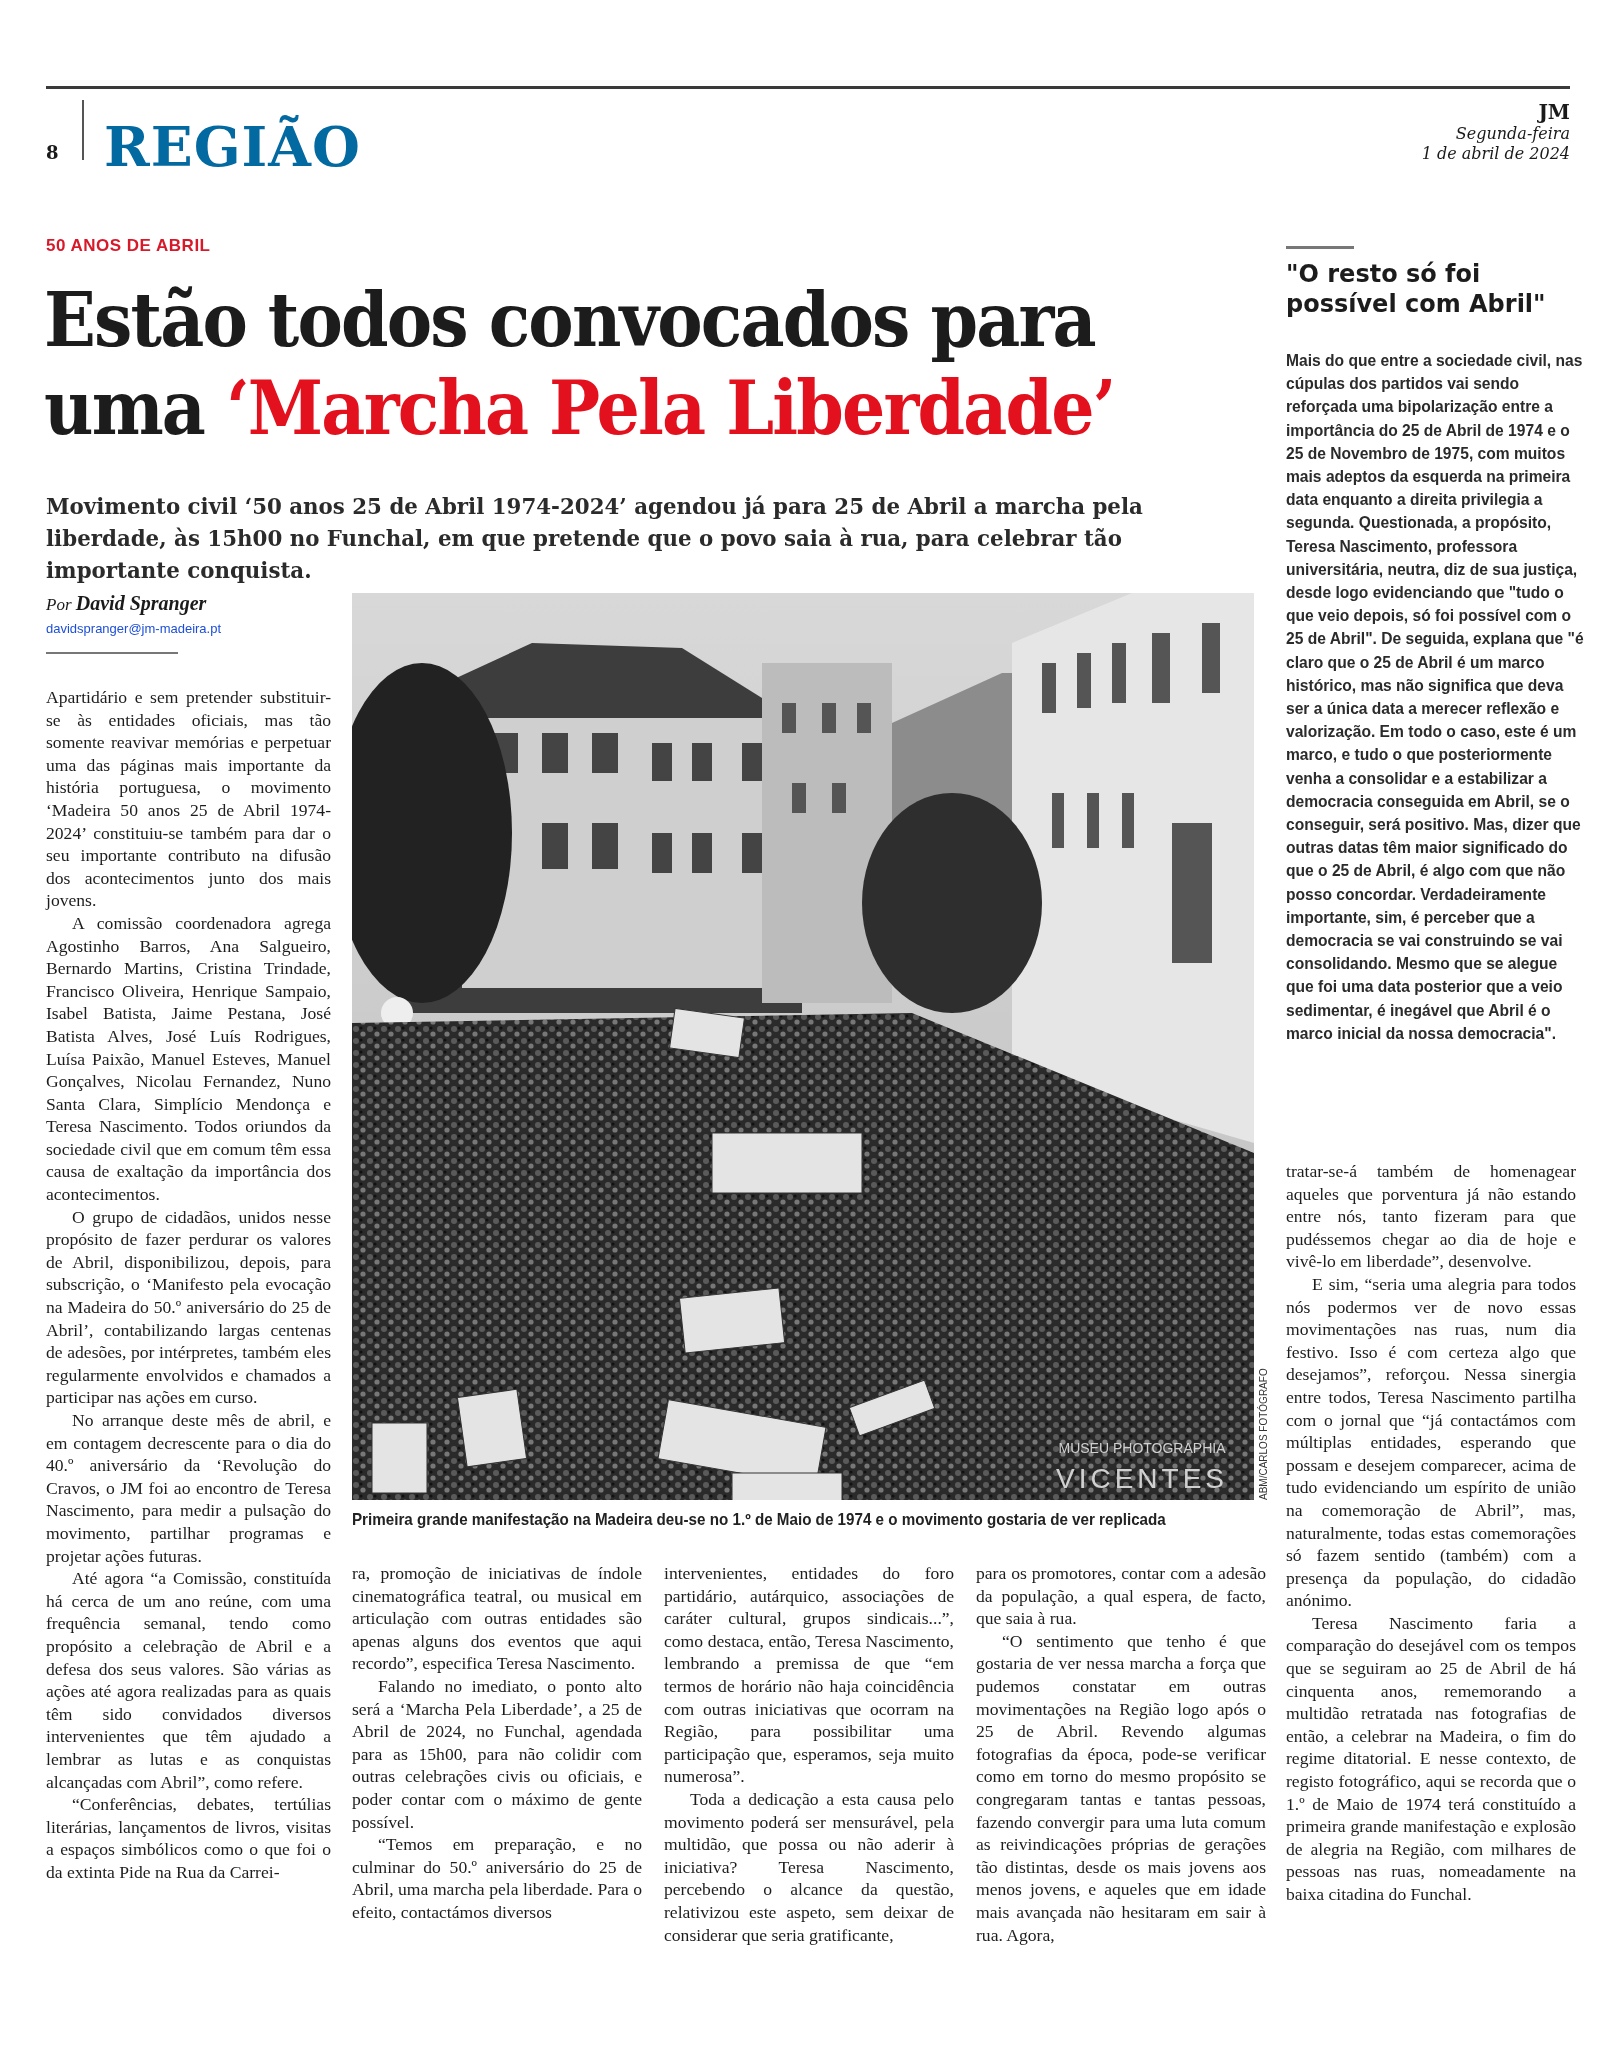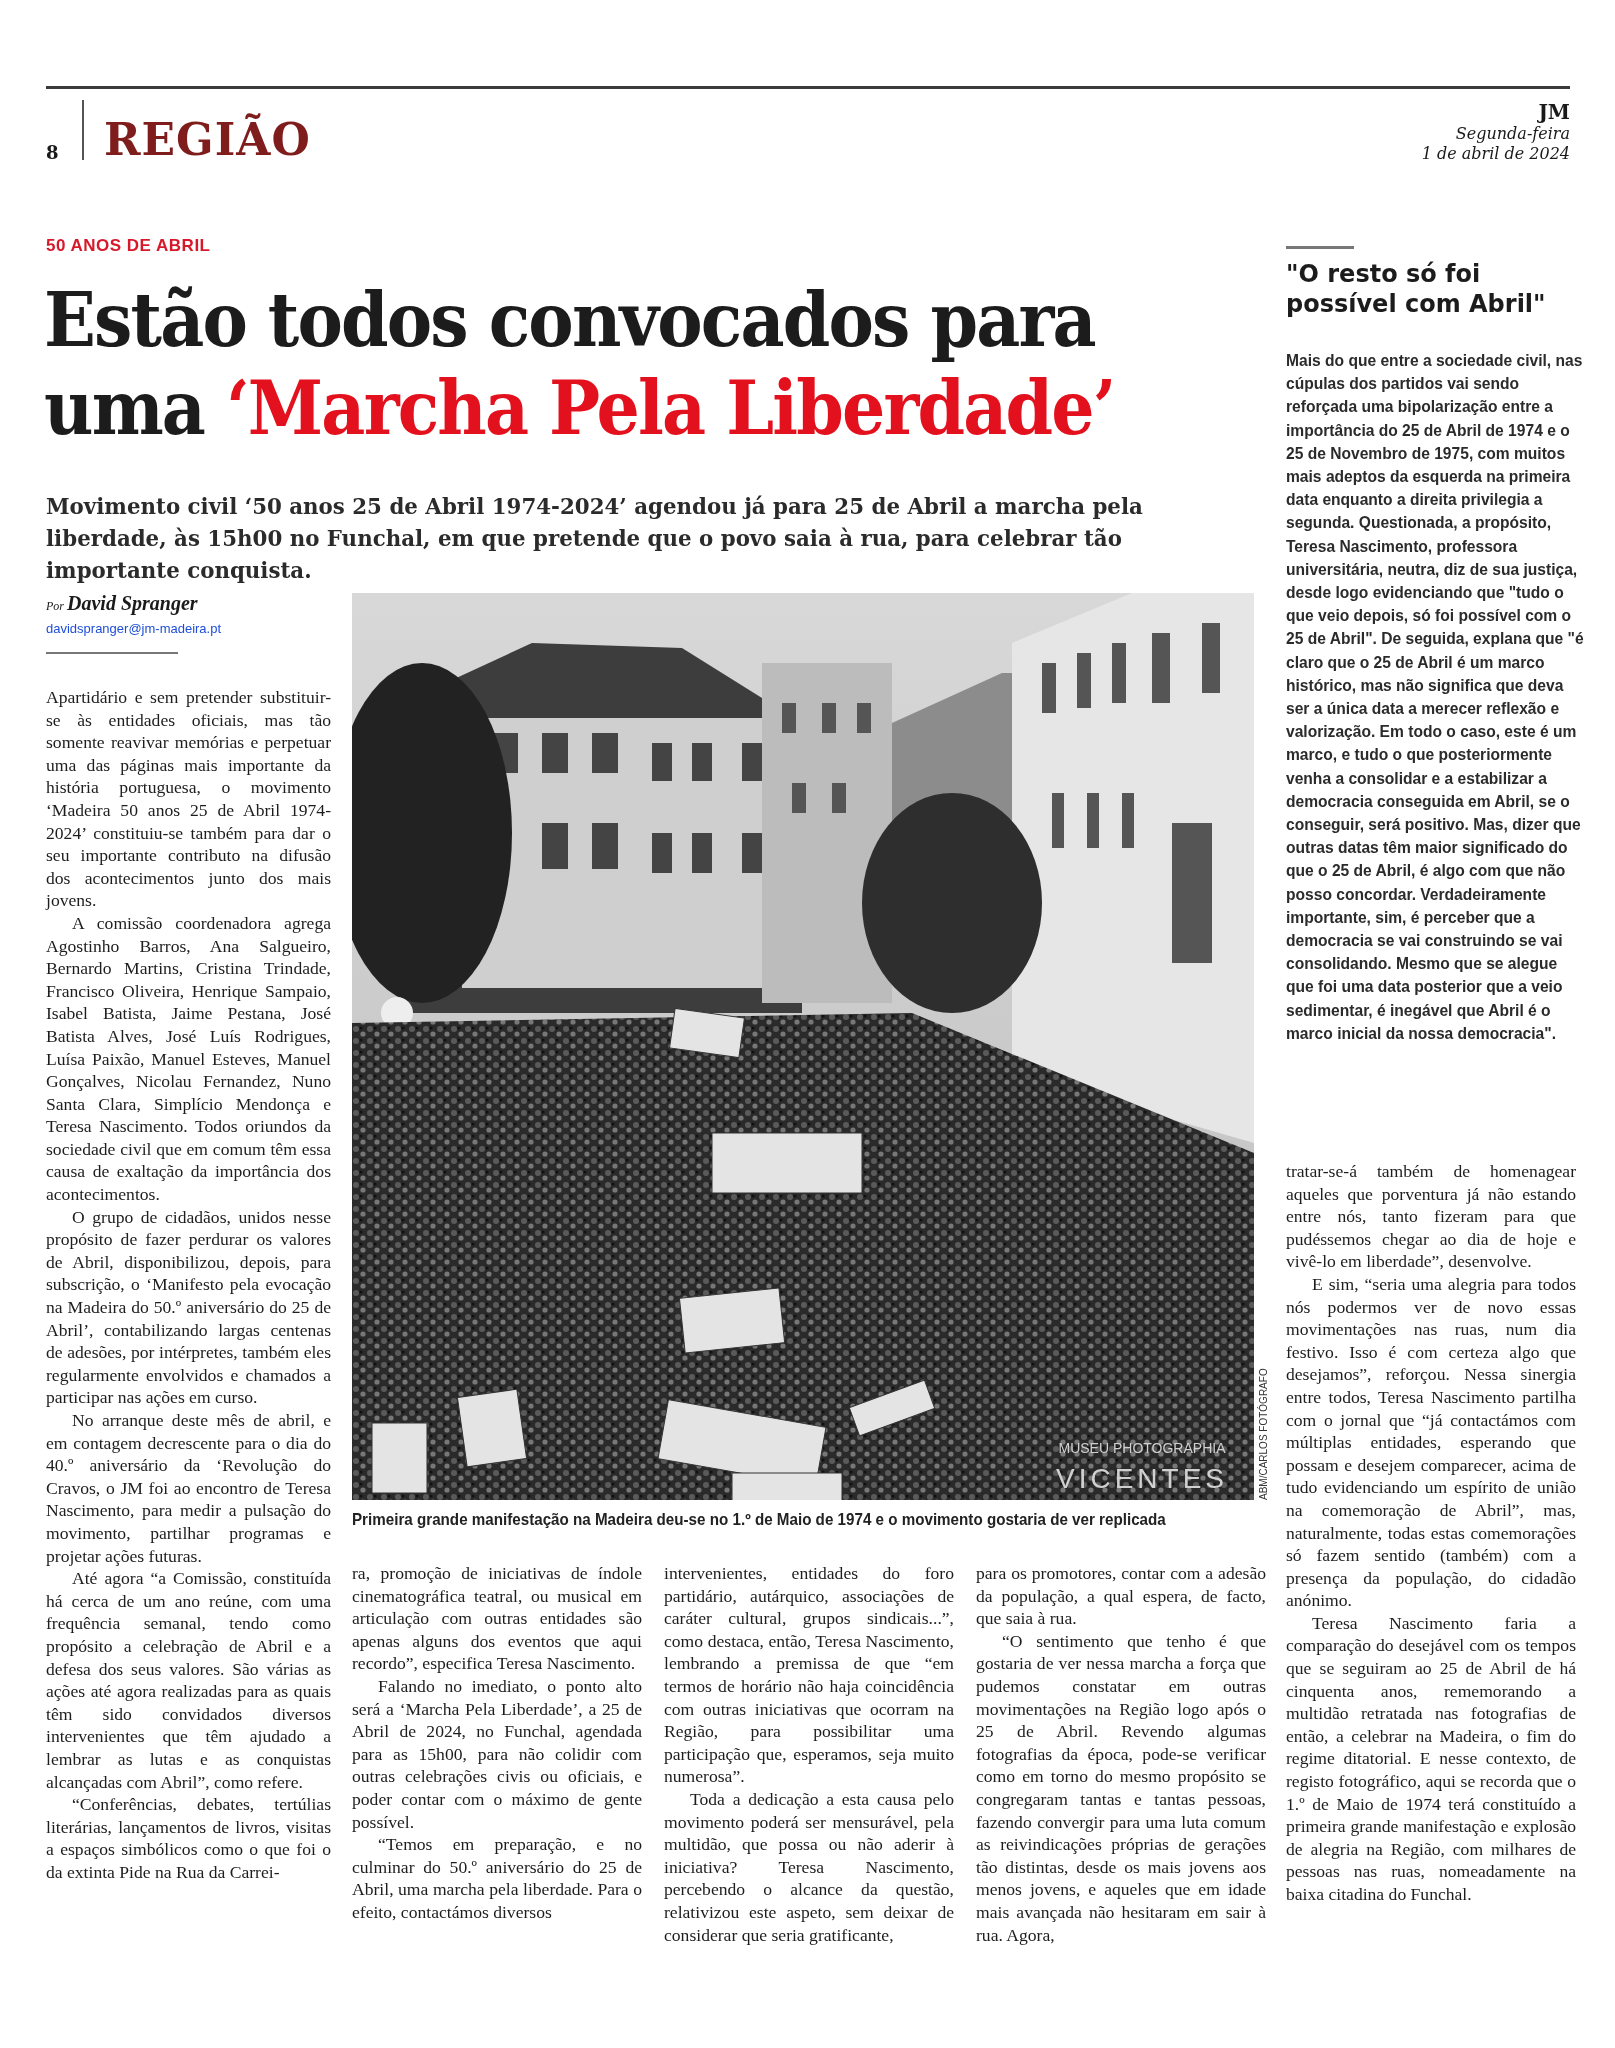--- a/index.html
+++ b/index.html
@@ -3,32 +3,32 @@
 <meta charset="utf-8">
 <style>
   * { box-sizing: border-box; margin: 0; padding: 0; }
   html, body { width: 1615px; height: 2048px; background: #ffffff; overflow: hidden; }
   body { position: relative; font-family: "Liberation Serif", "DejaVu Serif", serif; color: #1a1a1a; }
 
   .top-rule { position: absolute; left: 46px; top: 86px; width: 1524px; height: 3px; background: #3a3a3a; }
   .header { position: absolute; left: 46px; top: 100px; width: 1524px; height: 70px; }
   .page-number { position: absolute; left: 0; top: 42px; font-family: "DejaVu Serif", serif; font-weight: bold; font-size: 18px; }
   .header-divider { position: absolute; left: 36px; top: 0; width: 2px; height: 60px; background: #555; }
-  .section-title { position: absolute; left: 58px; top: 14px; font-family: "DejaVu Serif", serif; font-weight: 900; font-size: 44px; letter-spacing: 1px; color: #7f1d1d; }
+  .section-title { position: absolute; left: 58px; top: 14px; font-family: "DejaVu Serif", serif; font-weight: 900; font-size: 55px; letter-spacing: 1px; color: #0369a1; }
   .masthead { position: absolute; right: 0; top: 0; text-align: right; font-family: "DejaVu Serif", serif; }
   .masthead .brand { font-weight: 900; font-size: 20px; }
   .masthead .weekday, .masthead .date { font-style: italic; font-size: 16px; line-height: 20px; }
 
   .kicker { position: absolute; left: 46px; top: 236px; font-family: "Liberation Sans", sans-serif; font-weight: bold; font-size: 17px; color: #d7192a; letter-spacing: 0.5px; }
   .headline { position: absolute; left: 44px; top: 276px; width: 1200px; font-family: "DejaVu Serif", serif; font-weight: bold; font-size: 74px; line-height: 88px; letter-spacing: -2px; color: #1c1c1c; transform: scaleX(0.92); transform-origin: left top; }
   .headline .red { color: #e3111d; }
   .lead { position: absolute; left: 46px; top: 490px; width: 1210px; font-family: "DejaVu Serif", serif; font-weight: bold; font-size: 22px; line-height: 32px; color: #2b2b2b; transform: scaleX(0.97); transform-origin: left top; }
 
   .byline { position: absolute; left: 46px; top: 592px; width: 260px; }
-  .byline .by { font-style: italic; font-size: 12px; }
+  .byline .by { font-style: italic; font-size: 17px; }
   .byline .author { font-weight: bold; font-style: italic; font-size: 20px; }
   .byline .email { font-family: "Liberation Sans", sans-serif; font-size: 13px; margin-top: 6px; color: #1d4ed8; }
   .byline .rule { width: 132px; height: 2px; background: #777; margin-top: 16px; }
 
   .col { position: absolute; font-family: "Liberation Serif", serif; font-size: 17.6px; line-height: 22.6px; text-align: justify; hyphens: manual; color: #1d1d1d; }
   .col p { text-indent: 0; }
   .col p + p, .col p.indent { text-indent: 26px; }
   .col1 { left: 46px; top: 686px; width: 285px; }
   .col2 { left: 352px; top: 1562px; width: 290px; }
   .col3 { left: 664px; top: 1562px; width: 290px; }

